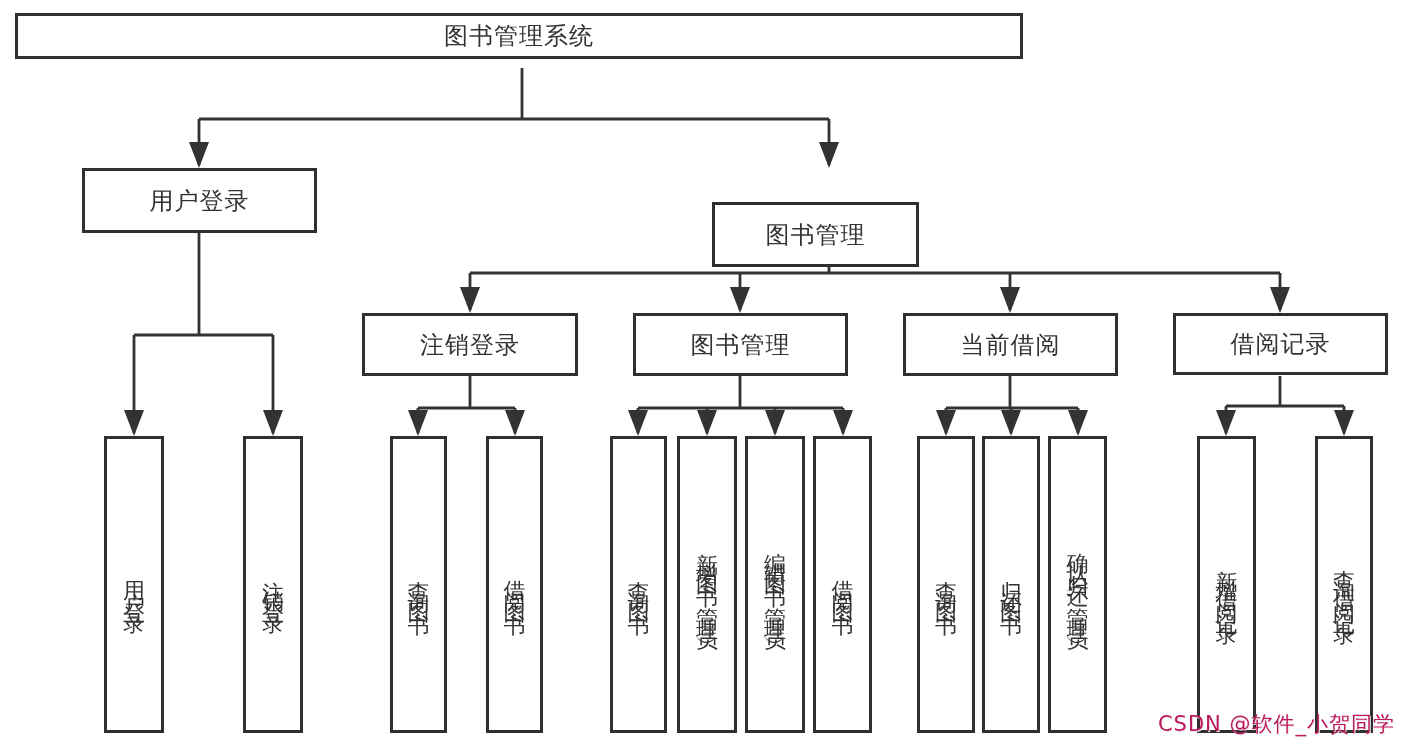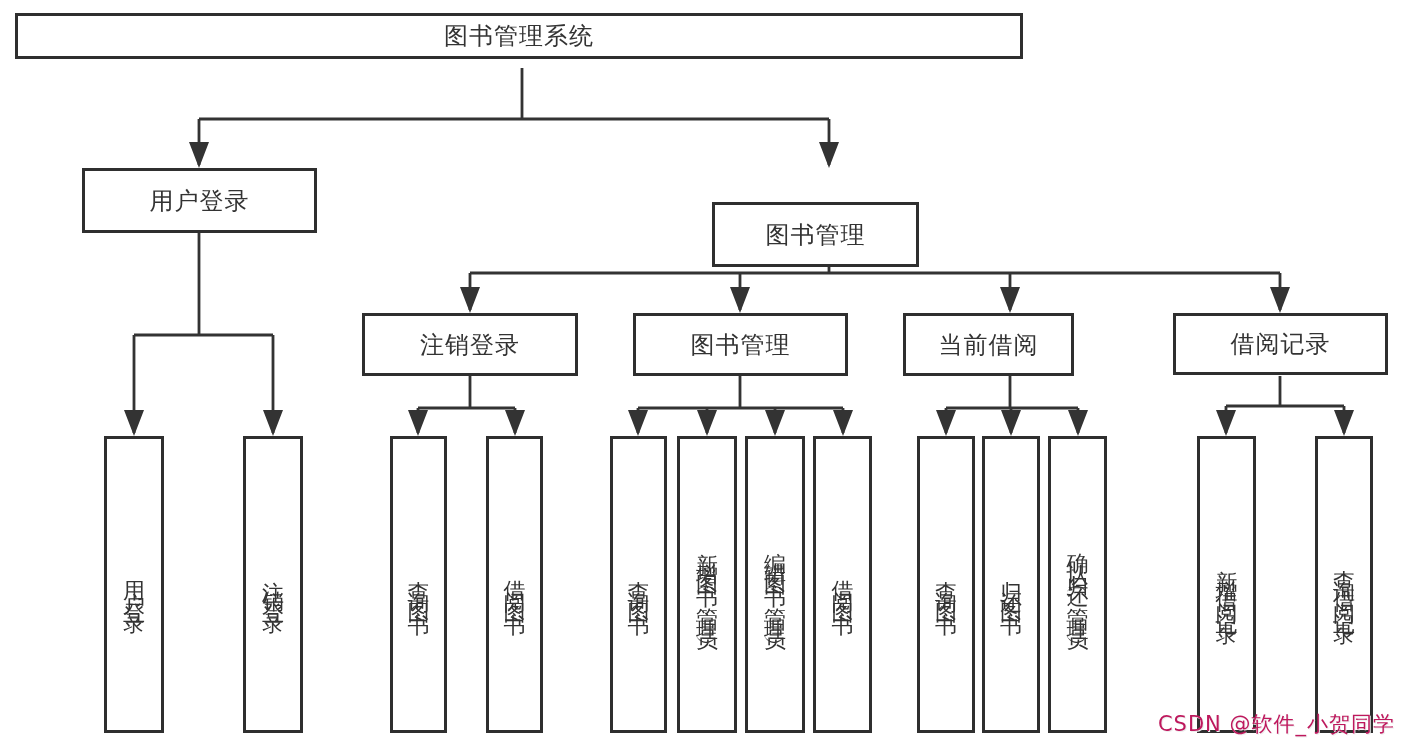--- a/index.html
+++ b/index.html
@@ -34,21 +34,21 @@
   }
   .hbox {
     font-size: 24px;
     letter-spacing: 1px;
   }
   .root-box  { left: 15px;  top: 13px;  width: 1008px; height: 46px; }
   .lvl2-a    { left: 82px;  top: 168px; width: 235px;  height: 65px; }
   .lvl2-b    { left: 712px; top: 168px; width: 207px;  height: 65px; margin-top: 34px; }
   .lvl3-a    { left: 362px; top: 313px; width: 216px;  height: 63px; }
   .lvl3-b    { left: 633px; top: 313px; width: 215px;  height: 63px; }
-  .lvl3-c    { left: 903px; top: 313px; width: 171px;  height: 63px; text-align: center; }
+  .lvl3-c    { left: 903px; top: 313px; width: 215px;  height: 63px; text-align: center; }
   .lvl3-d    { left: 1173px;top: 313px; width: 215px;  height: 62px; }
   .leaf {
     top: 436px;
     height: 297px;
   }
   .leaf .vtext {
     writing-mode: vertical-rl;
     font-size: 22px;
     line-height: 1;
     letter-spacing: 11px;

